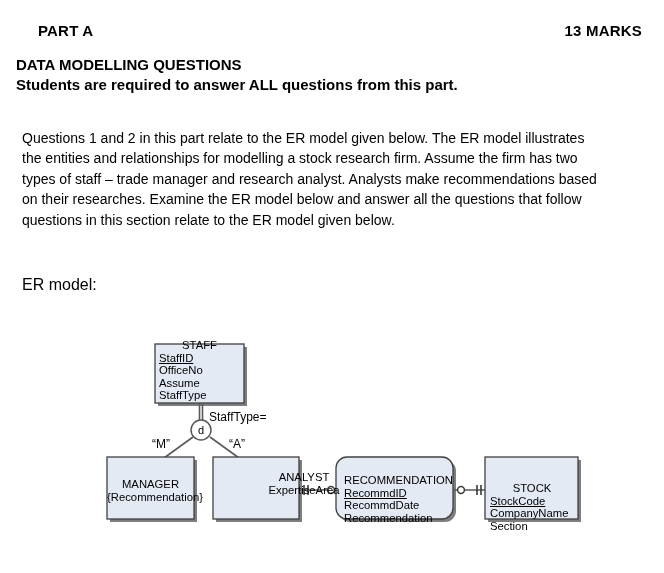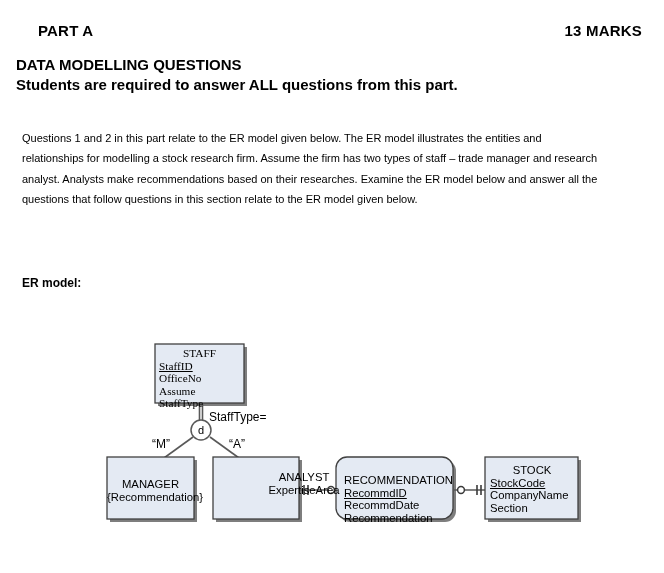--- a/index.html
+++ b/index.html
@@ -53,32 +53,32 @@
     font-weight: bold;
     line-height: 20px;
   }
 
   
   .intro-paragraph {
     position: absolute;
     top: 128px;
     left: 22px;
     width: 584px;
-    font-size: 11px;
+    font-size: 14px;
     line-height: 20.4px;
     text-align: left;
   }
 
   
   .er-model-label {
     position: absolute;
     top: 276px;
     left: 22px;
-    font-size: 12px;
-    font-weight: bold;
+    font-size: 16px;
+    font-weight: normal;
   }
 
   
   .diagram {
     position: absolute;
     top: 330px;
     left: 0;
     width: 664px;
     height: 243px;
   }
@@ -194,21 +194,21 @@
 
     <rect x="213" y="127" width="86" height="62" fill="#e4eaf3" stroke="#404040" stroke-width="1.3"></rect>
 
     <rect x="336" y="127" width="117" height="62" rx="11" ry="11" fill="#e4eaf3" stroke="#404040" stroke-width="1.3"></rect>
 
     <rect x="485" y="127" width="93" height="62" fill="#e4eaf3" stroke="#404040" stroke-width="1.3"></rect>
 
     <circle cx="201" cy="100" r="10" fill="#ffffff" stroke="#595959" stroke-width="1.5"></circle>
   </svg>
 
-  <div class="ent" style="left:155px; top:14px; width:89px; height:59px; padding:3px 4px 0 4px;font-family:Liberation Serif, serif;">
+  <div class="ent" style="left:155px; top:6px; width:89px; height:59px; padding:3px 4px 0 4px;">
     <div class="ent-title">STAFF</div>
     <div class="ent-attrs">
       <div class="pk">StaffID</div>
       <div>OfficeNo</div>
       <div>Assume</div>
       <div>StaffType</div>
     </div>
   </div>
 
   <div class="d-letter" style="left:191px; top:94px;">d</div>
@@ -228,21 +228,21 @@
 
   <div class="ent" style="left:336px; top:127px; width:117px; height:62px; padding:17px 4px 0 8px;">
     <div class="ent-title">RECOMMENDATION</div>
     <div class="ent-attrs">
       <div class="pk">RecommdID</div>
       <div>RecommdDate</div>
       <div>Recommendation</div>
     </div>
   </div>
 
-  <div class="ent" style="left:485px; top:126px; width:93px; height:62px; padding:8px 4px 0 5px;">
+  <div class="ent" style="left:485px; top:144px; width:93px; height:62px; padding:8px 4px 0 5px;">
     <div class="ent-title">STOCK</div>
     <div class="ent-attrs">
       <div class="pk">StockCode</div>
       <div>CompanyName</div>
       <div>Section</div>
     </div>
   </div>
 
 </div>
 

